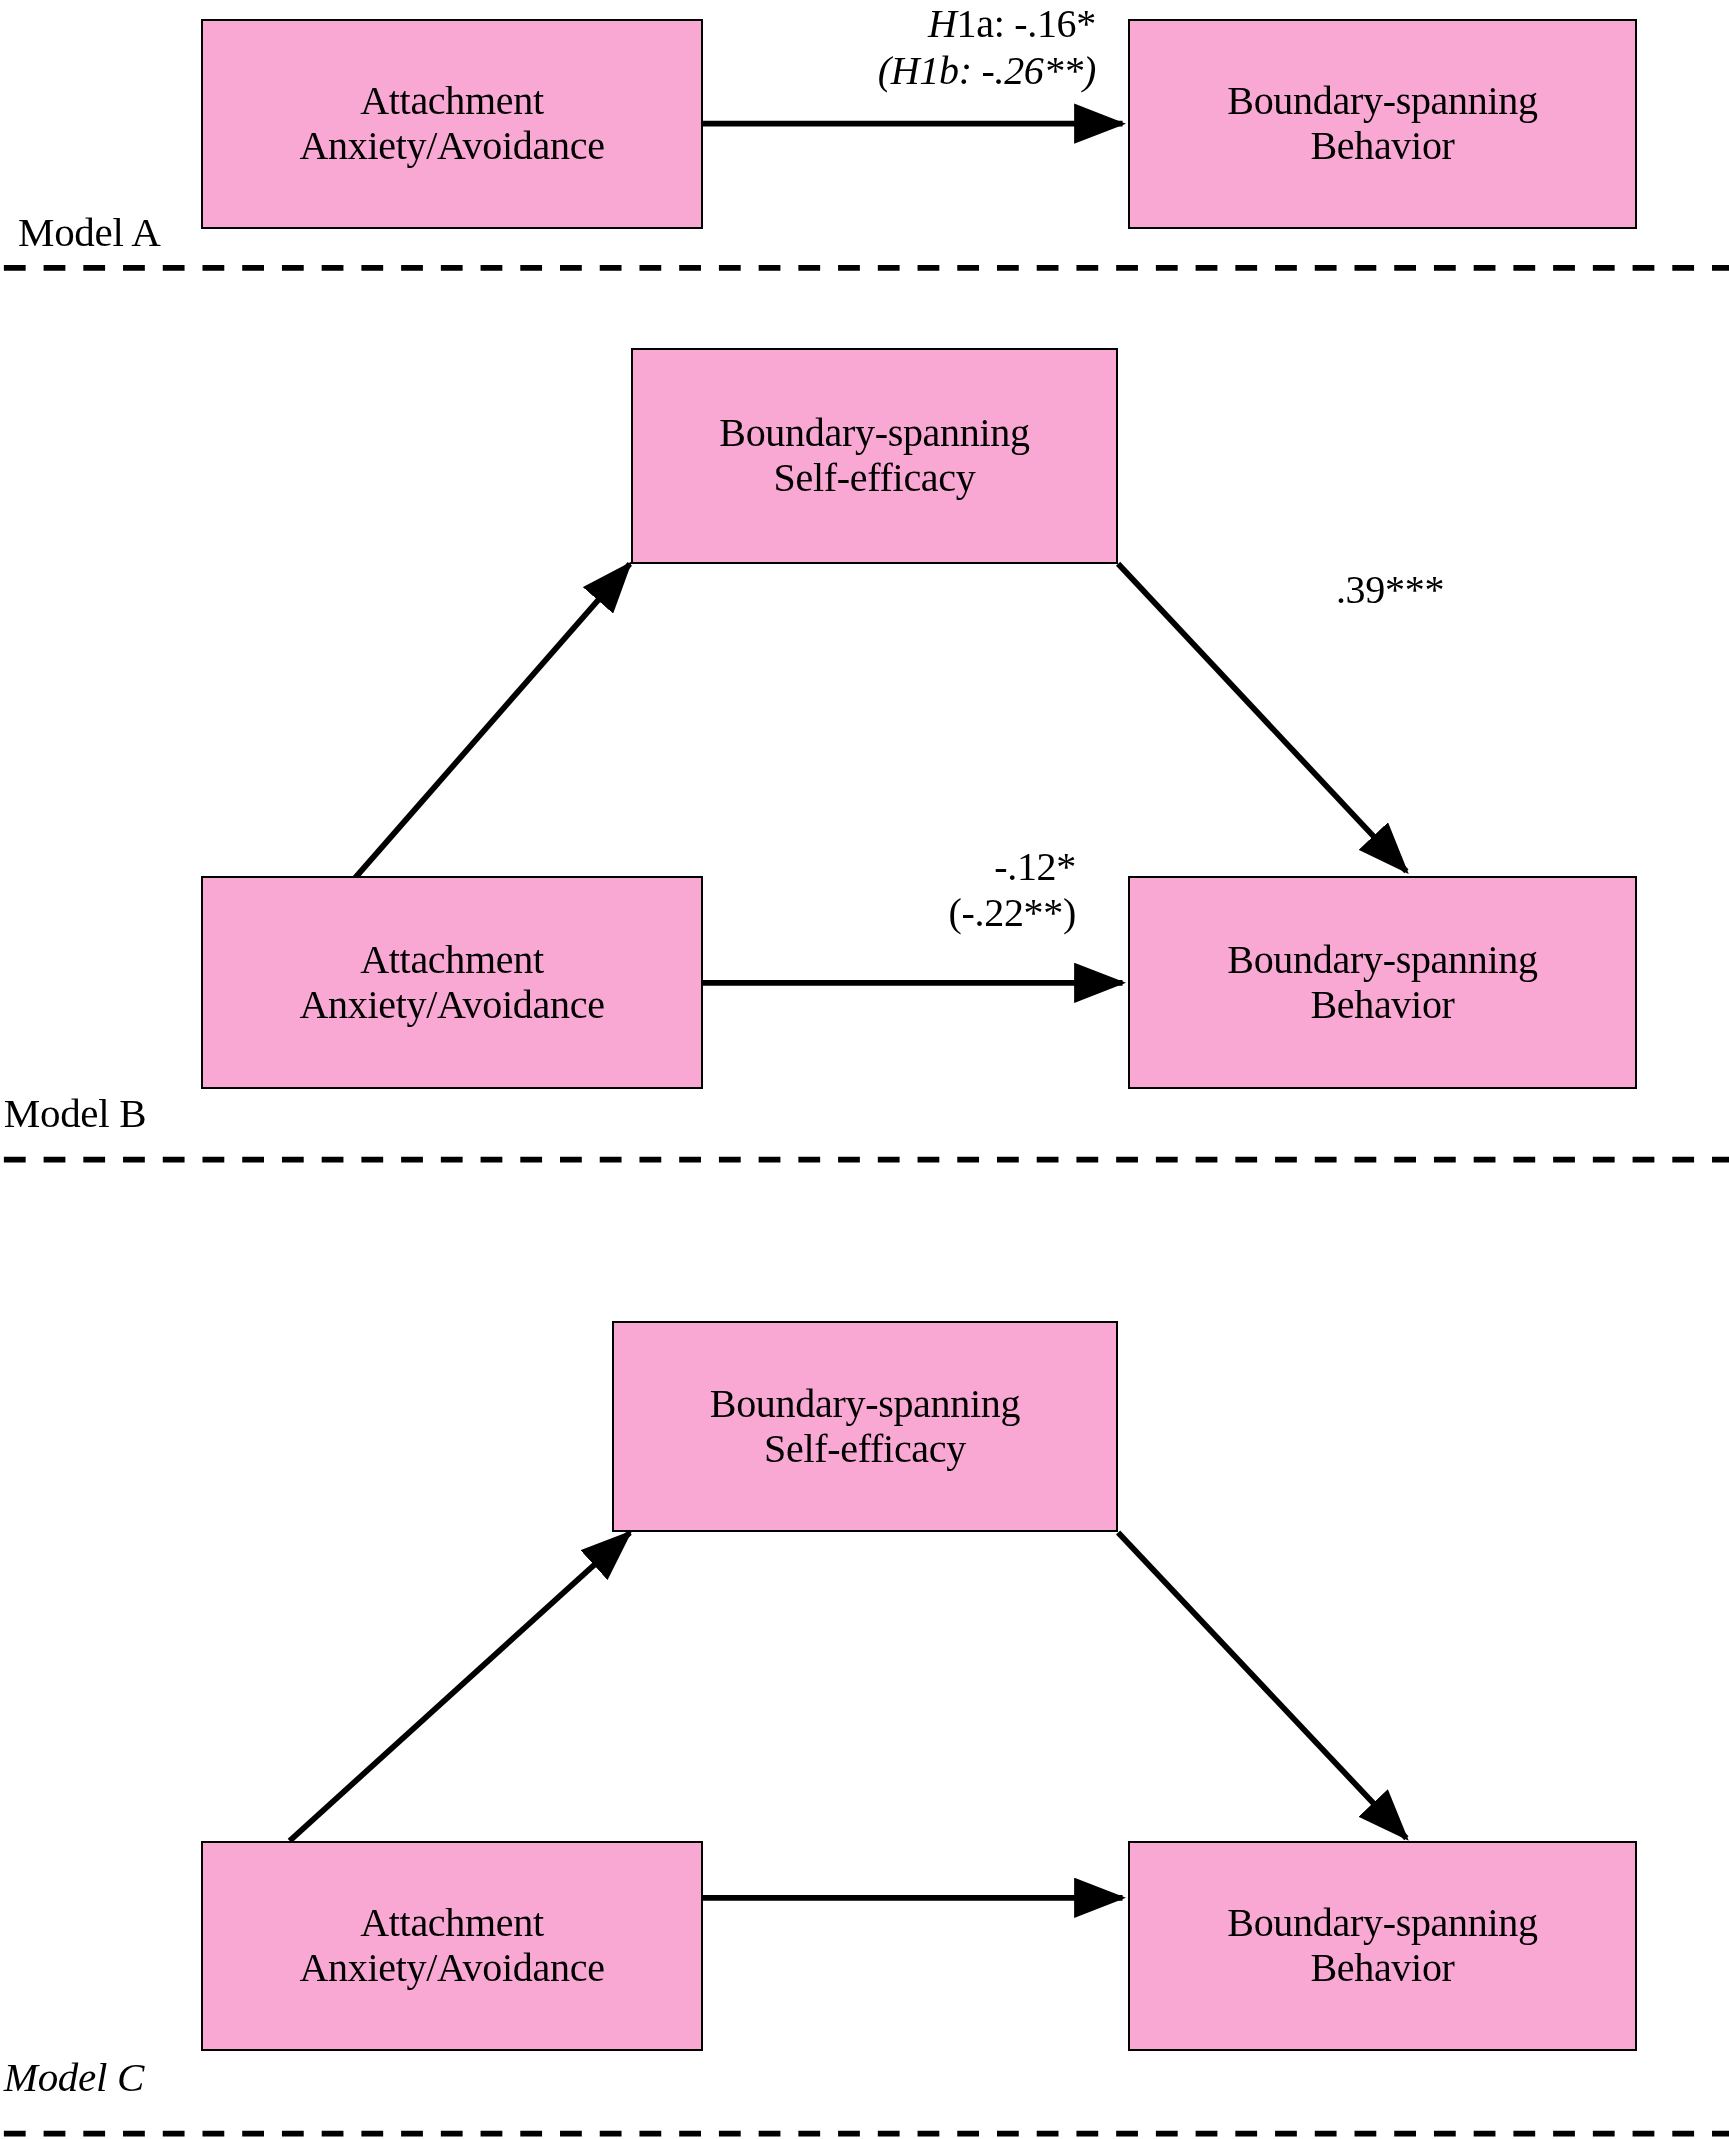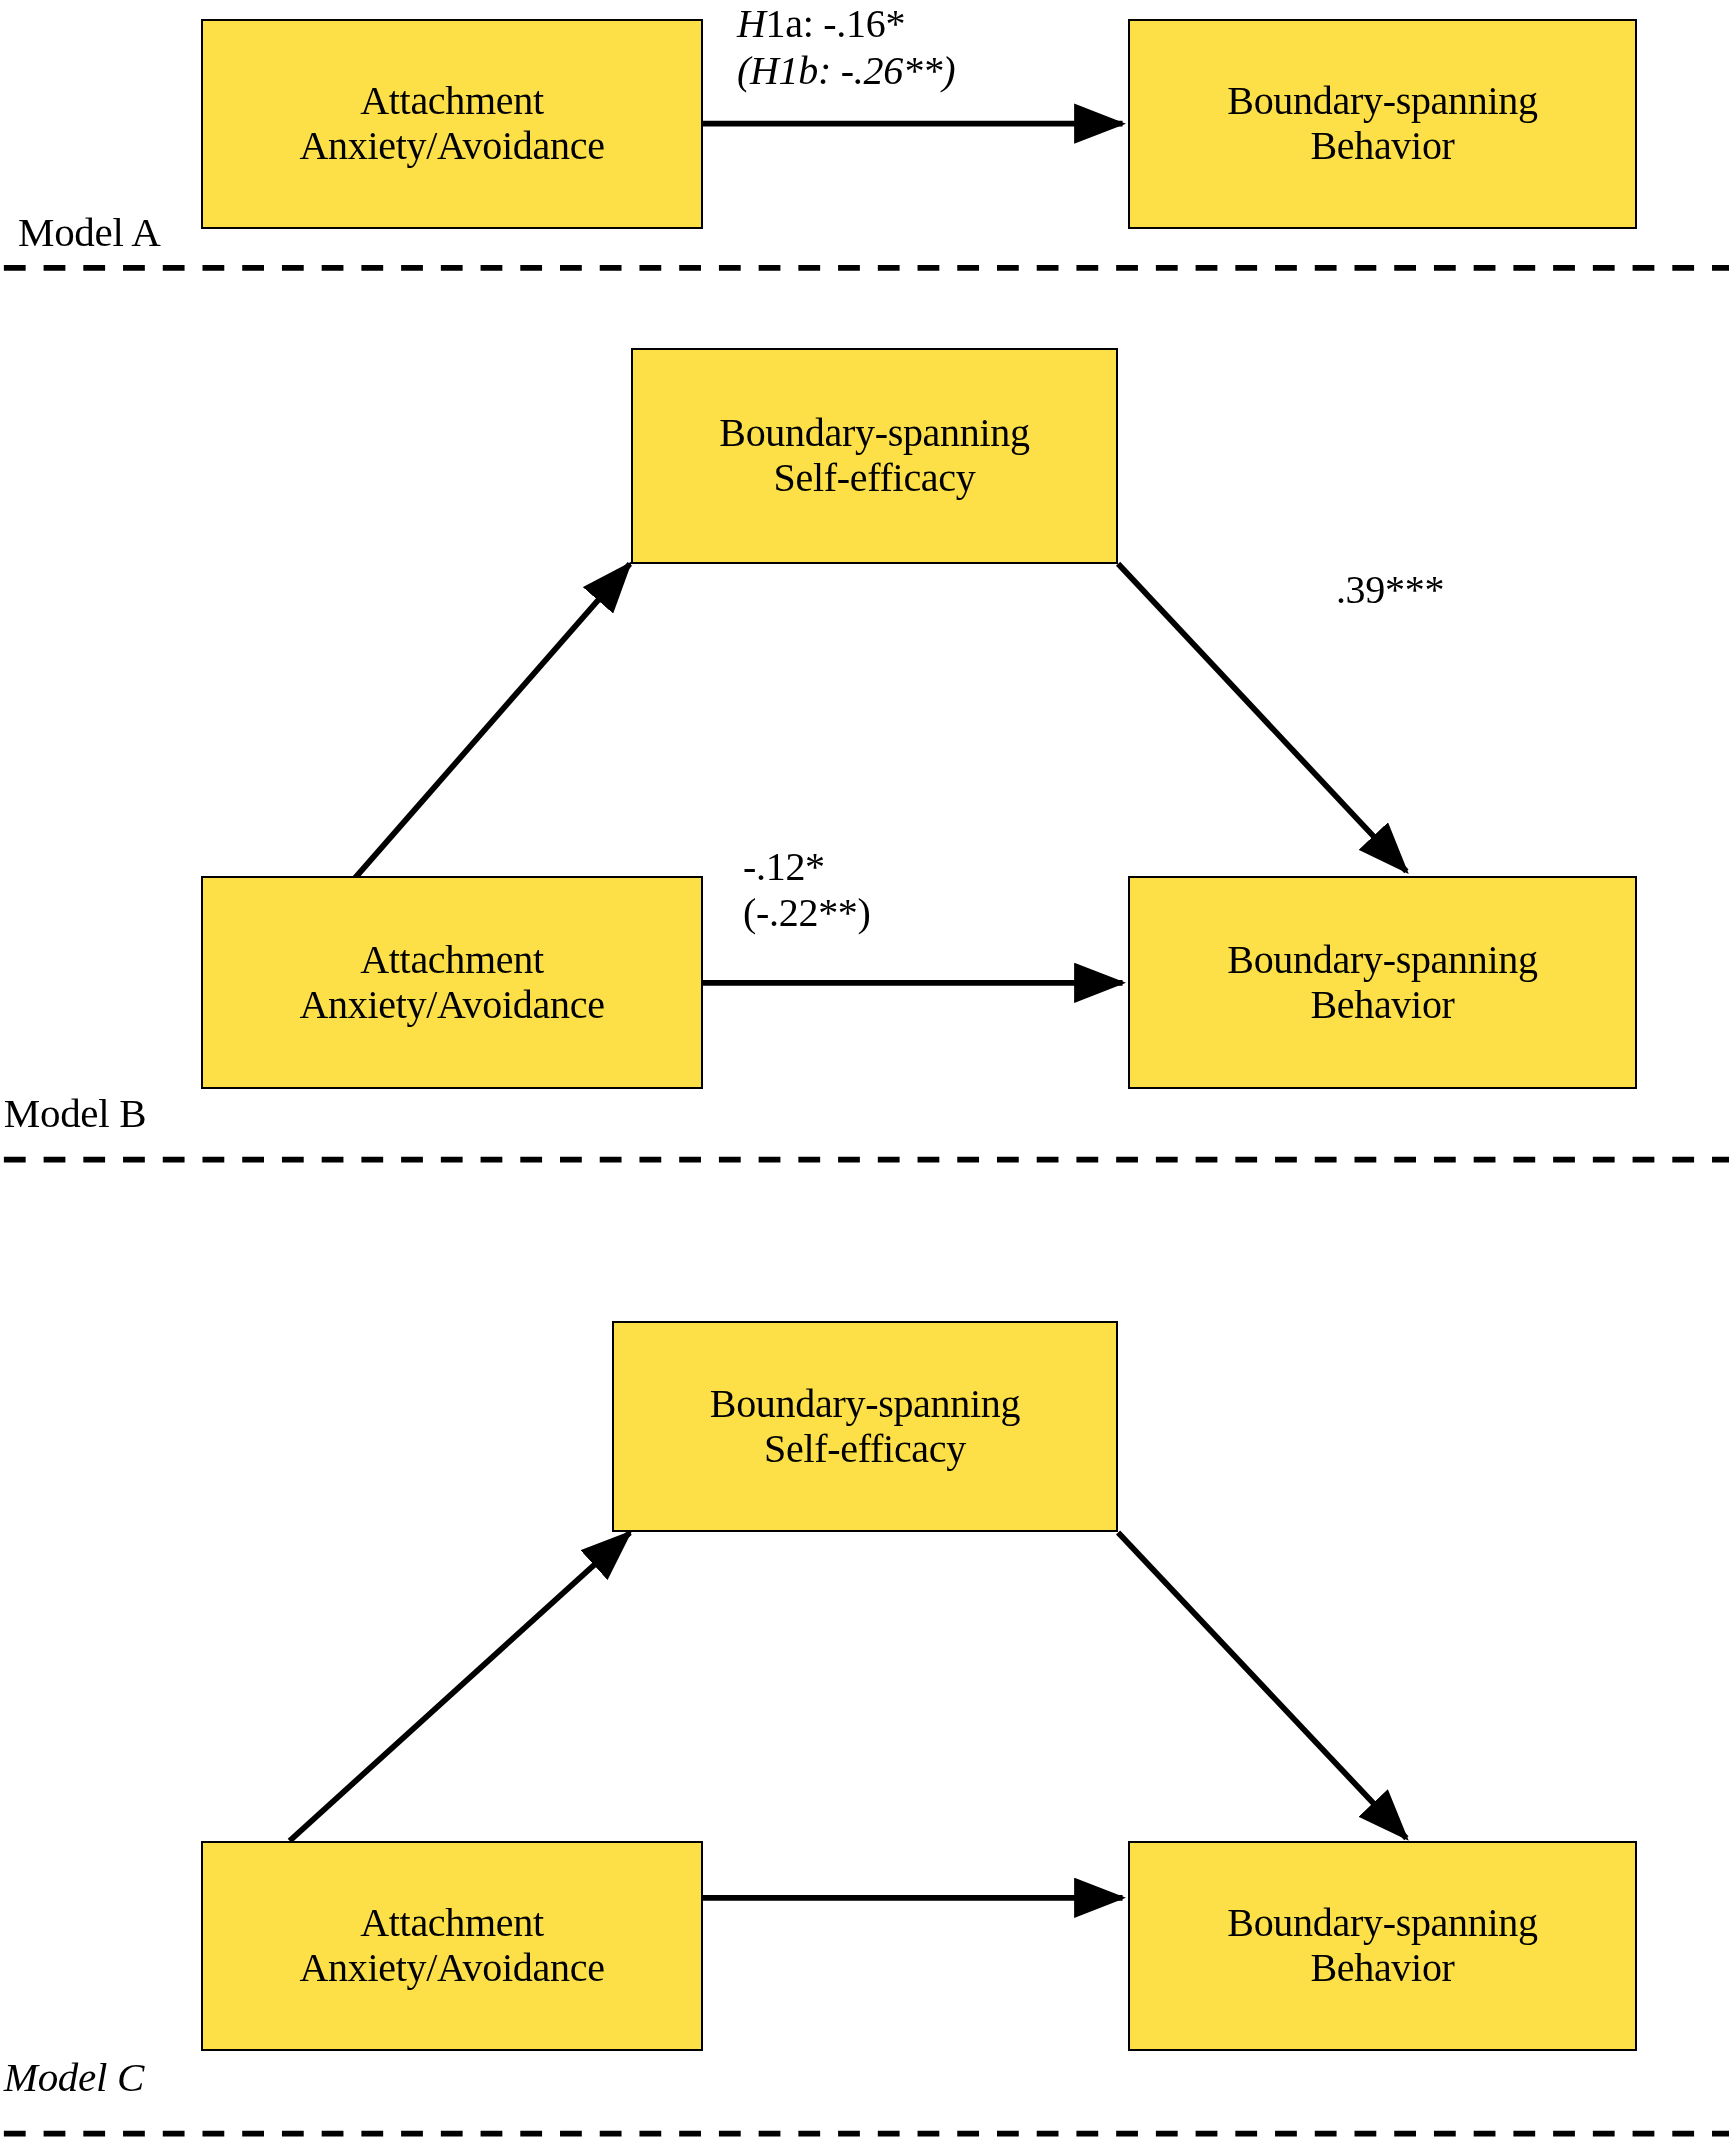--- a/index.html
+++ b/index.html
@@ -20,21 +20,21 @@
   #svg-layer {
     position: absolute;
     top: 0;
     left: 0;
     width: 1730px;
     height: 2140px;
   }
   .node-box {
     position: absolute;
     border: 2.6px solid #000000;
-    background: #fde047;
+    background: #f9a8d4;
     box-sizing: border-box;
     display: flex;
     flex-direction: column;
     align-items: center;
     justify-content: center;
     text-align: center;
     font-size: 40px;
     line-height: 1.12;
     color: #000000;
     letter-spacing: -0.3px;
@@ -42,21 +42,21 @@
   .node-box .line {
     display: block;
     white-space: nowrap;
   }
   .path-label {
     position: absolute;
     font-size: 40px;
     line-height: 1.16;
     color: #000000;
     white-space: nowrap;
-    text-align: left;
+    text-align: right;
     letter-spacing: -0.3px;
   }
   .path-label .lbl-line {
     display: block;
   }
   .model-label {
     position: absolute;
     font-size: 41px;
     color: #000000;
     white-space: nowrap;

